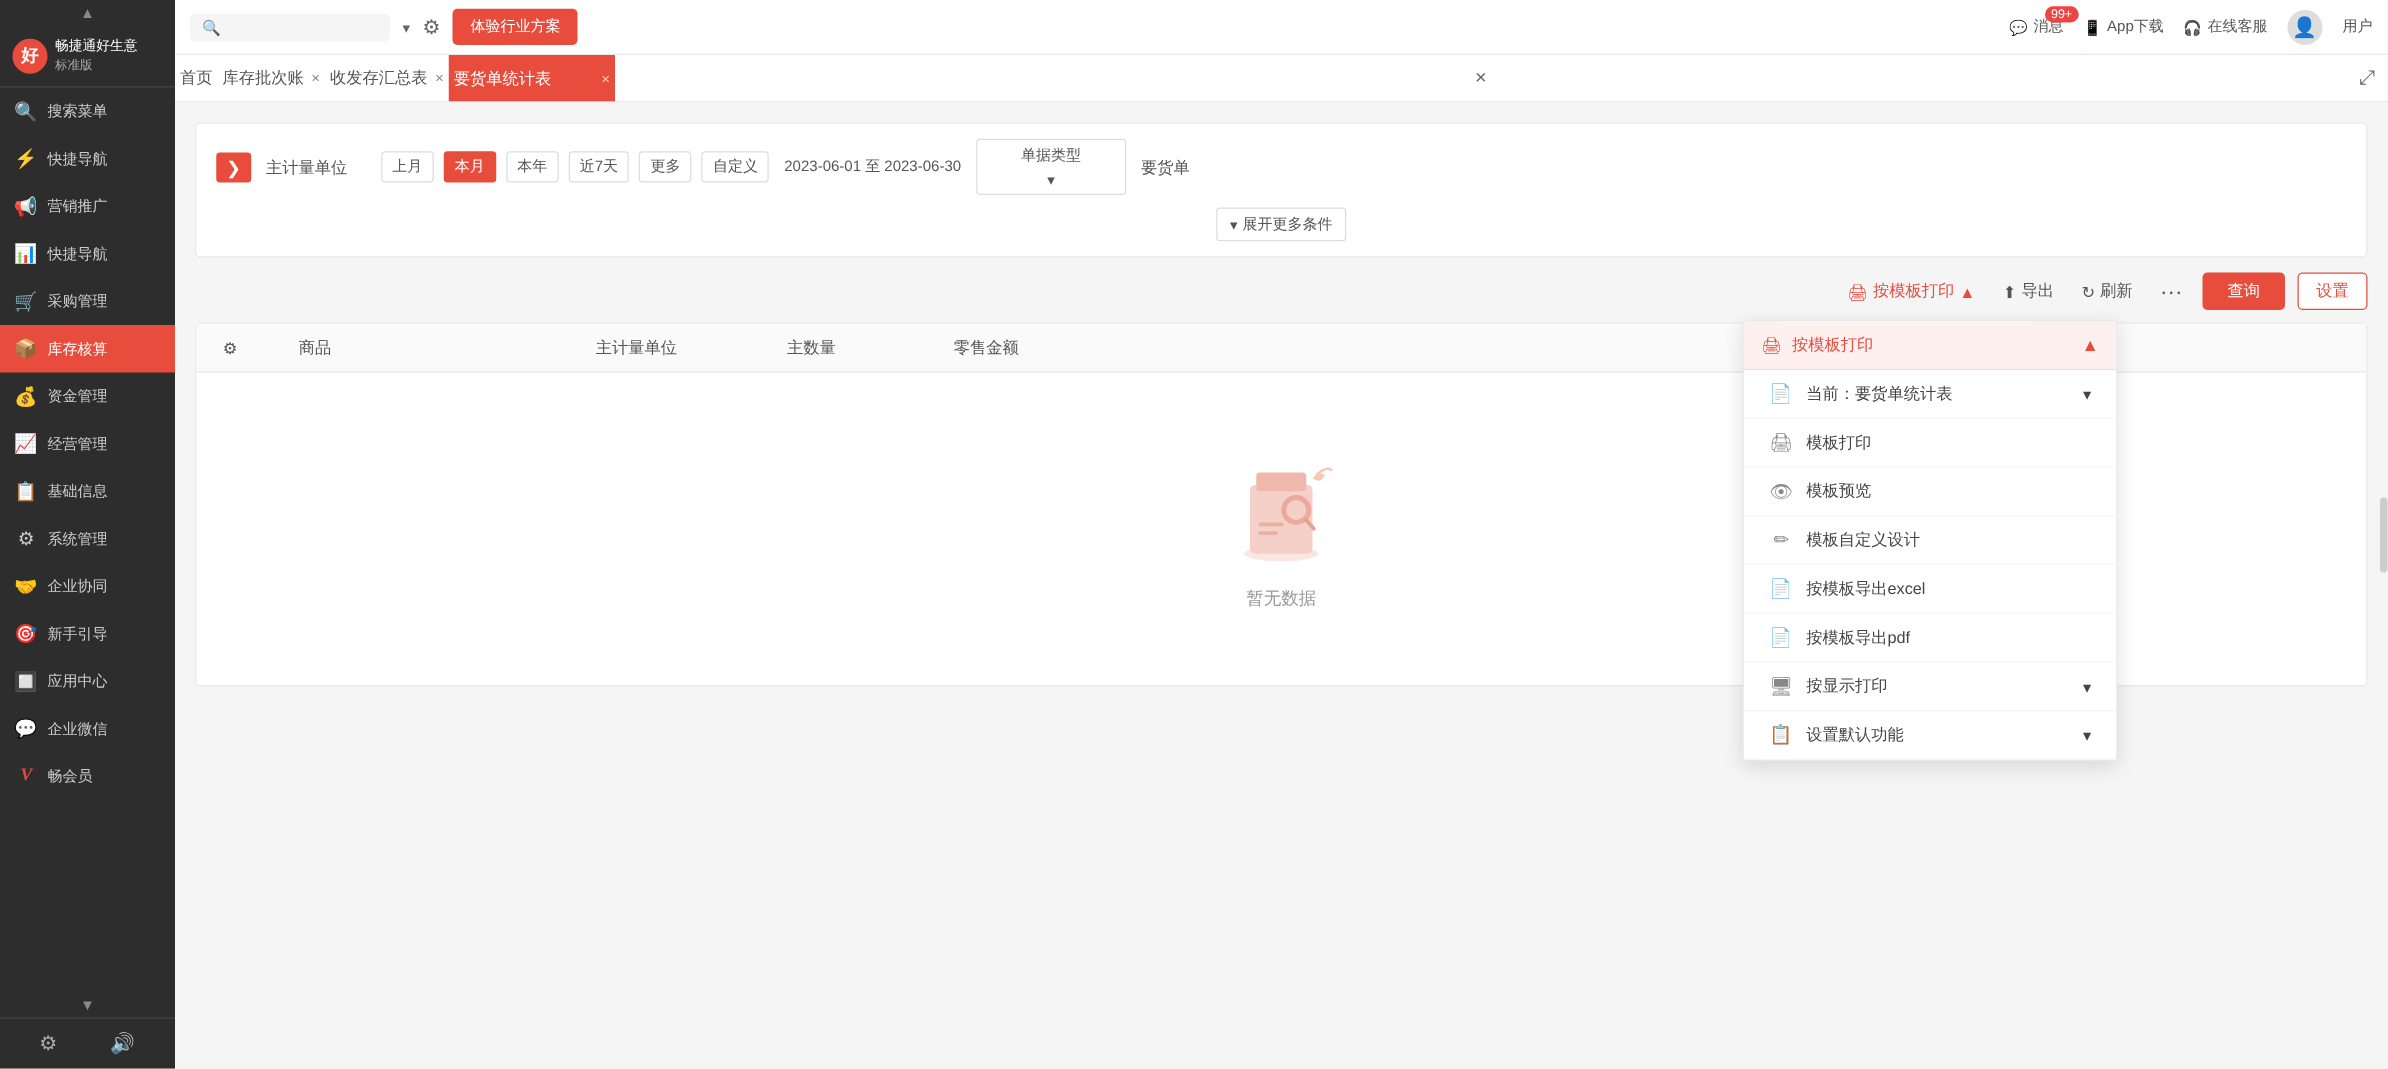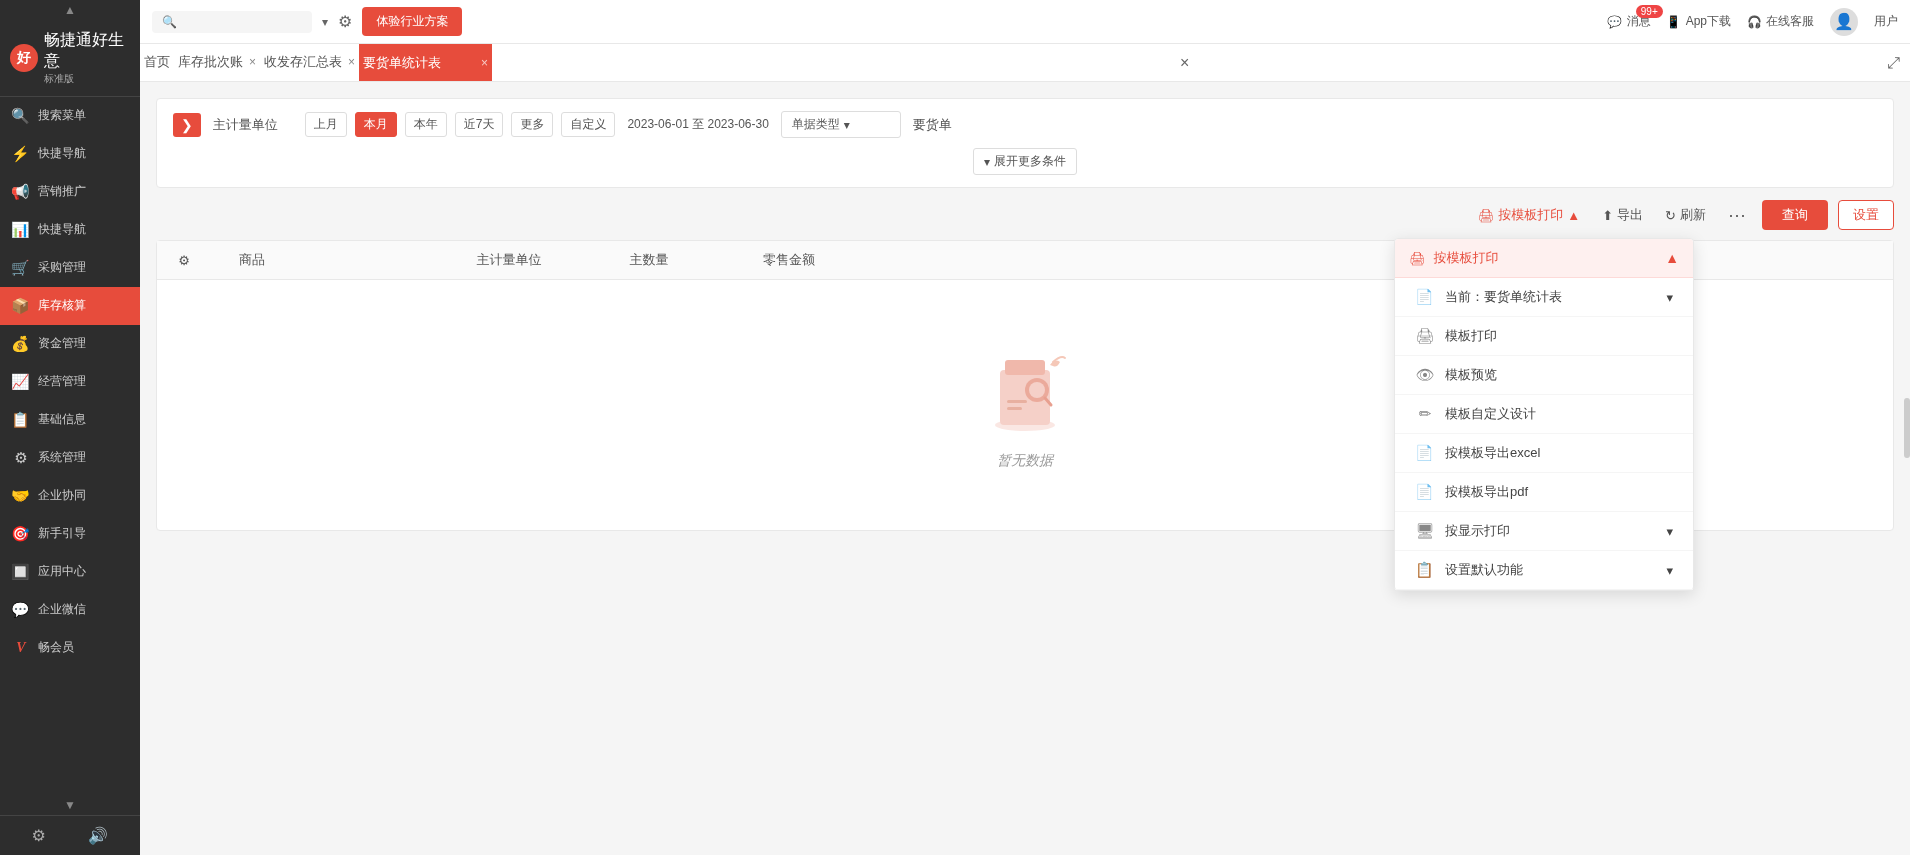--- a/index.html
+++ b/index.html
@@ -24,21 +24,21 @@
     }
     .sidebar-logo-icon {
       width: 28px; height: 28px;
       background: #e74c3c;
       border-radius: 50%;
       display: flex; align-items: center; justify-content: center;
       color: white; font-size: 14px; font-weight: bold;
       margin-right: 6px;
       flex-shrink: 0;
     }
-    .sidebar-logo-text { font-size: 16px; color: #fff; line-height: 1.3; }
+    .sidebar-logo-text { font-size: 11px; color: #fff; line-height: 1.3; }
     .sidebar-logo-sub { font-size: 10px; color: #aaa; }
 
     .sidebar-search {
       display: flex; align-items: center;
       padding: 8px 10px;
       color: #bbb;
       cursor: pointer;
       font-size: 12px;
       gap: 6px;
     }
@@ -160,20 +160,21 @@
       cursor: pointer; background: #fff;
     }
     .filter-date-btn.active { background: #e74c3c; color: #fff; border-color: #e74c3c; }
     .filter-date-range { color: #555; font-size: 12px; }
     .filter-select {
       display: flex; align-items: center; gap: 4px;
       border: 1px solid #ddd; border-radius: 3px;
       padding: 4px 10px; background: #fff;
       cursor: pointer; font-size: 12px; color: #555;
       min-width: 120px;
+      flex-direction: column;
     }
     .filter-expand {
       display: flex; align-items: center; gap: 4px;
       color: #555; cursor: pointer; font-size: 12px;
       padding: 4px 10px;
       background: #fff; border: 1px solid #ddd; border-radius: 3px;
     }
     .filter-expand-row {
       display: flex; justify-content: center; align-items: center;
       margin-top: 10px;
@@ -212,21 +213,21 @@
     .table-col { font-size: 13px; color: #555; text-align: center; }
     .table-col-settings { width: 30px; }
     .table-col-goods { width: 180px; text-align: left; }
     .table-col-unit { width: 100px; }
     .table-col-qty { width: 100px; }
     .table-col-amount { width: 100px; }
 
     
     .empty-state { display: flex; flex-direction: column; align-items: center; padding: 60px 0; }
     .empty-icon { width: 100px; height: 100px; margin-bottom: 12px; }
-    .empty-text { color: #999; font-size: 14px; font-style: italic; }
+    .empty-text { color: #999; font-size: 14px; }
 
     
     .dropdown-overlay {
       position: absolute;
       top: 38px;
       right: 200px;
       background: #fff;
       border: 1px solid #e8e8e8;
       border-radius: 4px;
       box-shadow: 0 4px 16px rgba(0,0,0,0.12);

